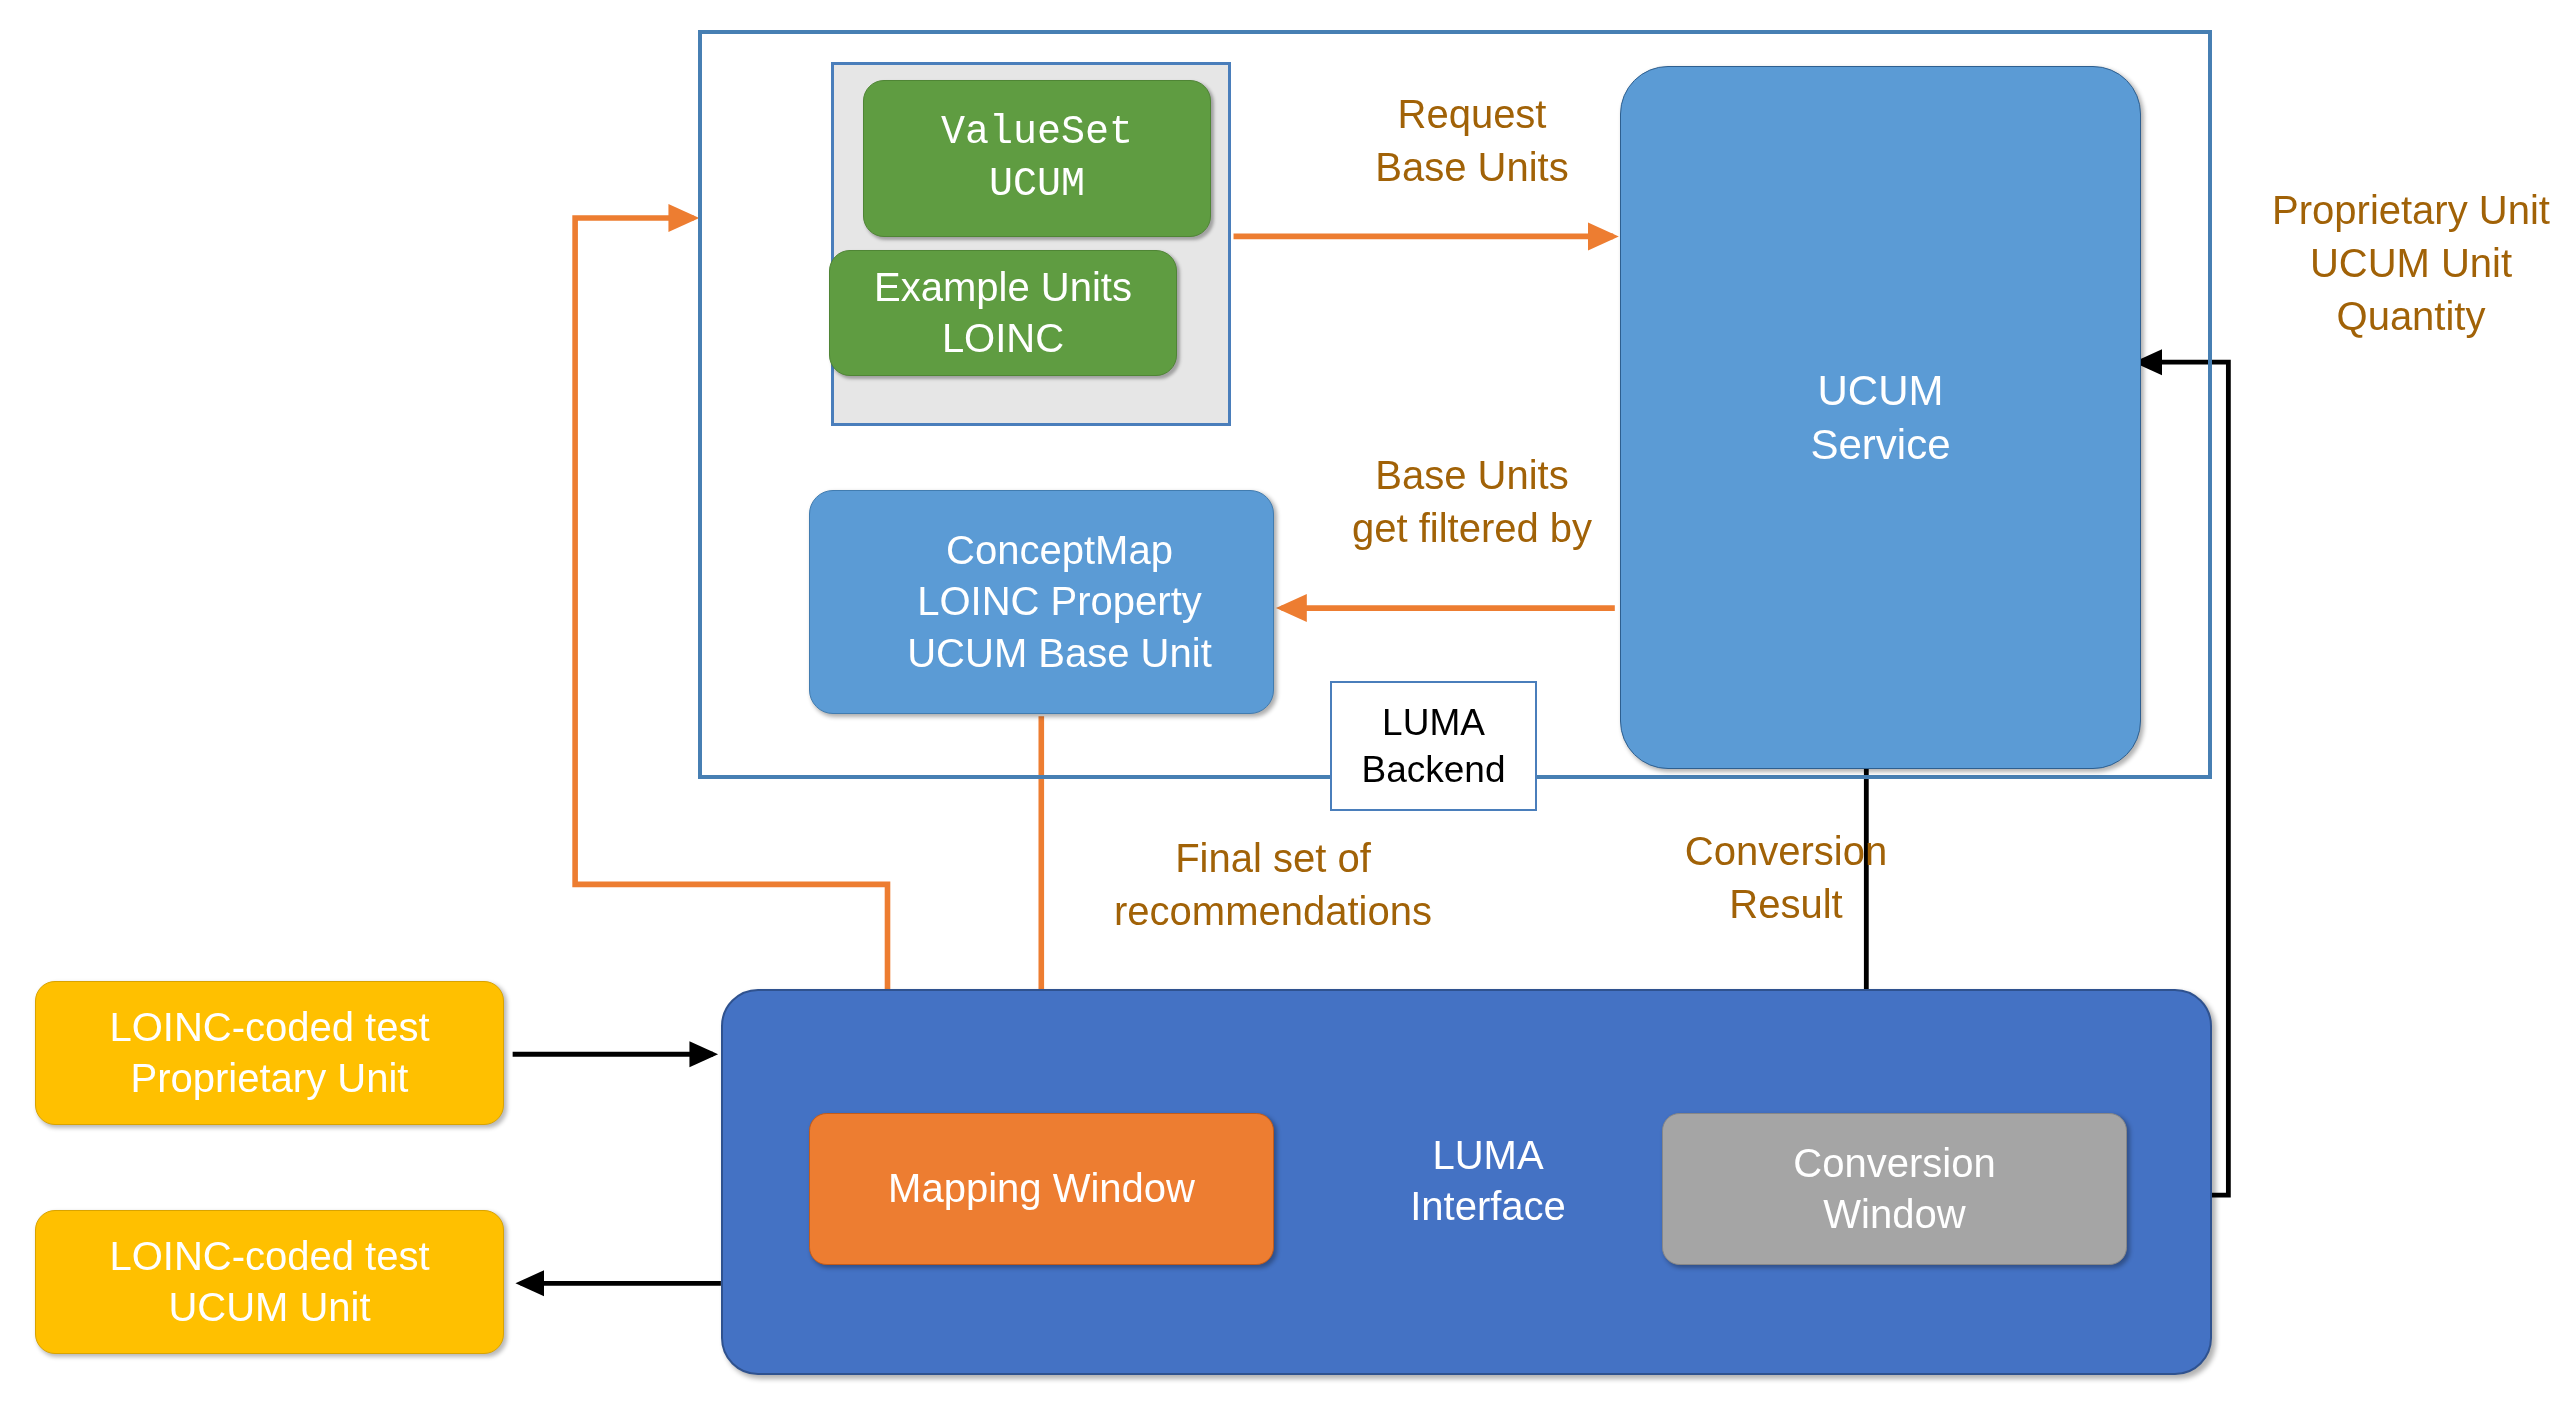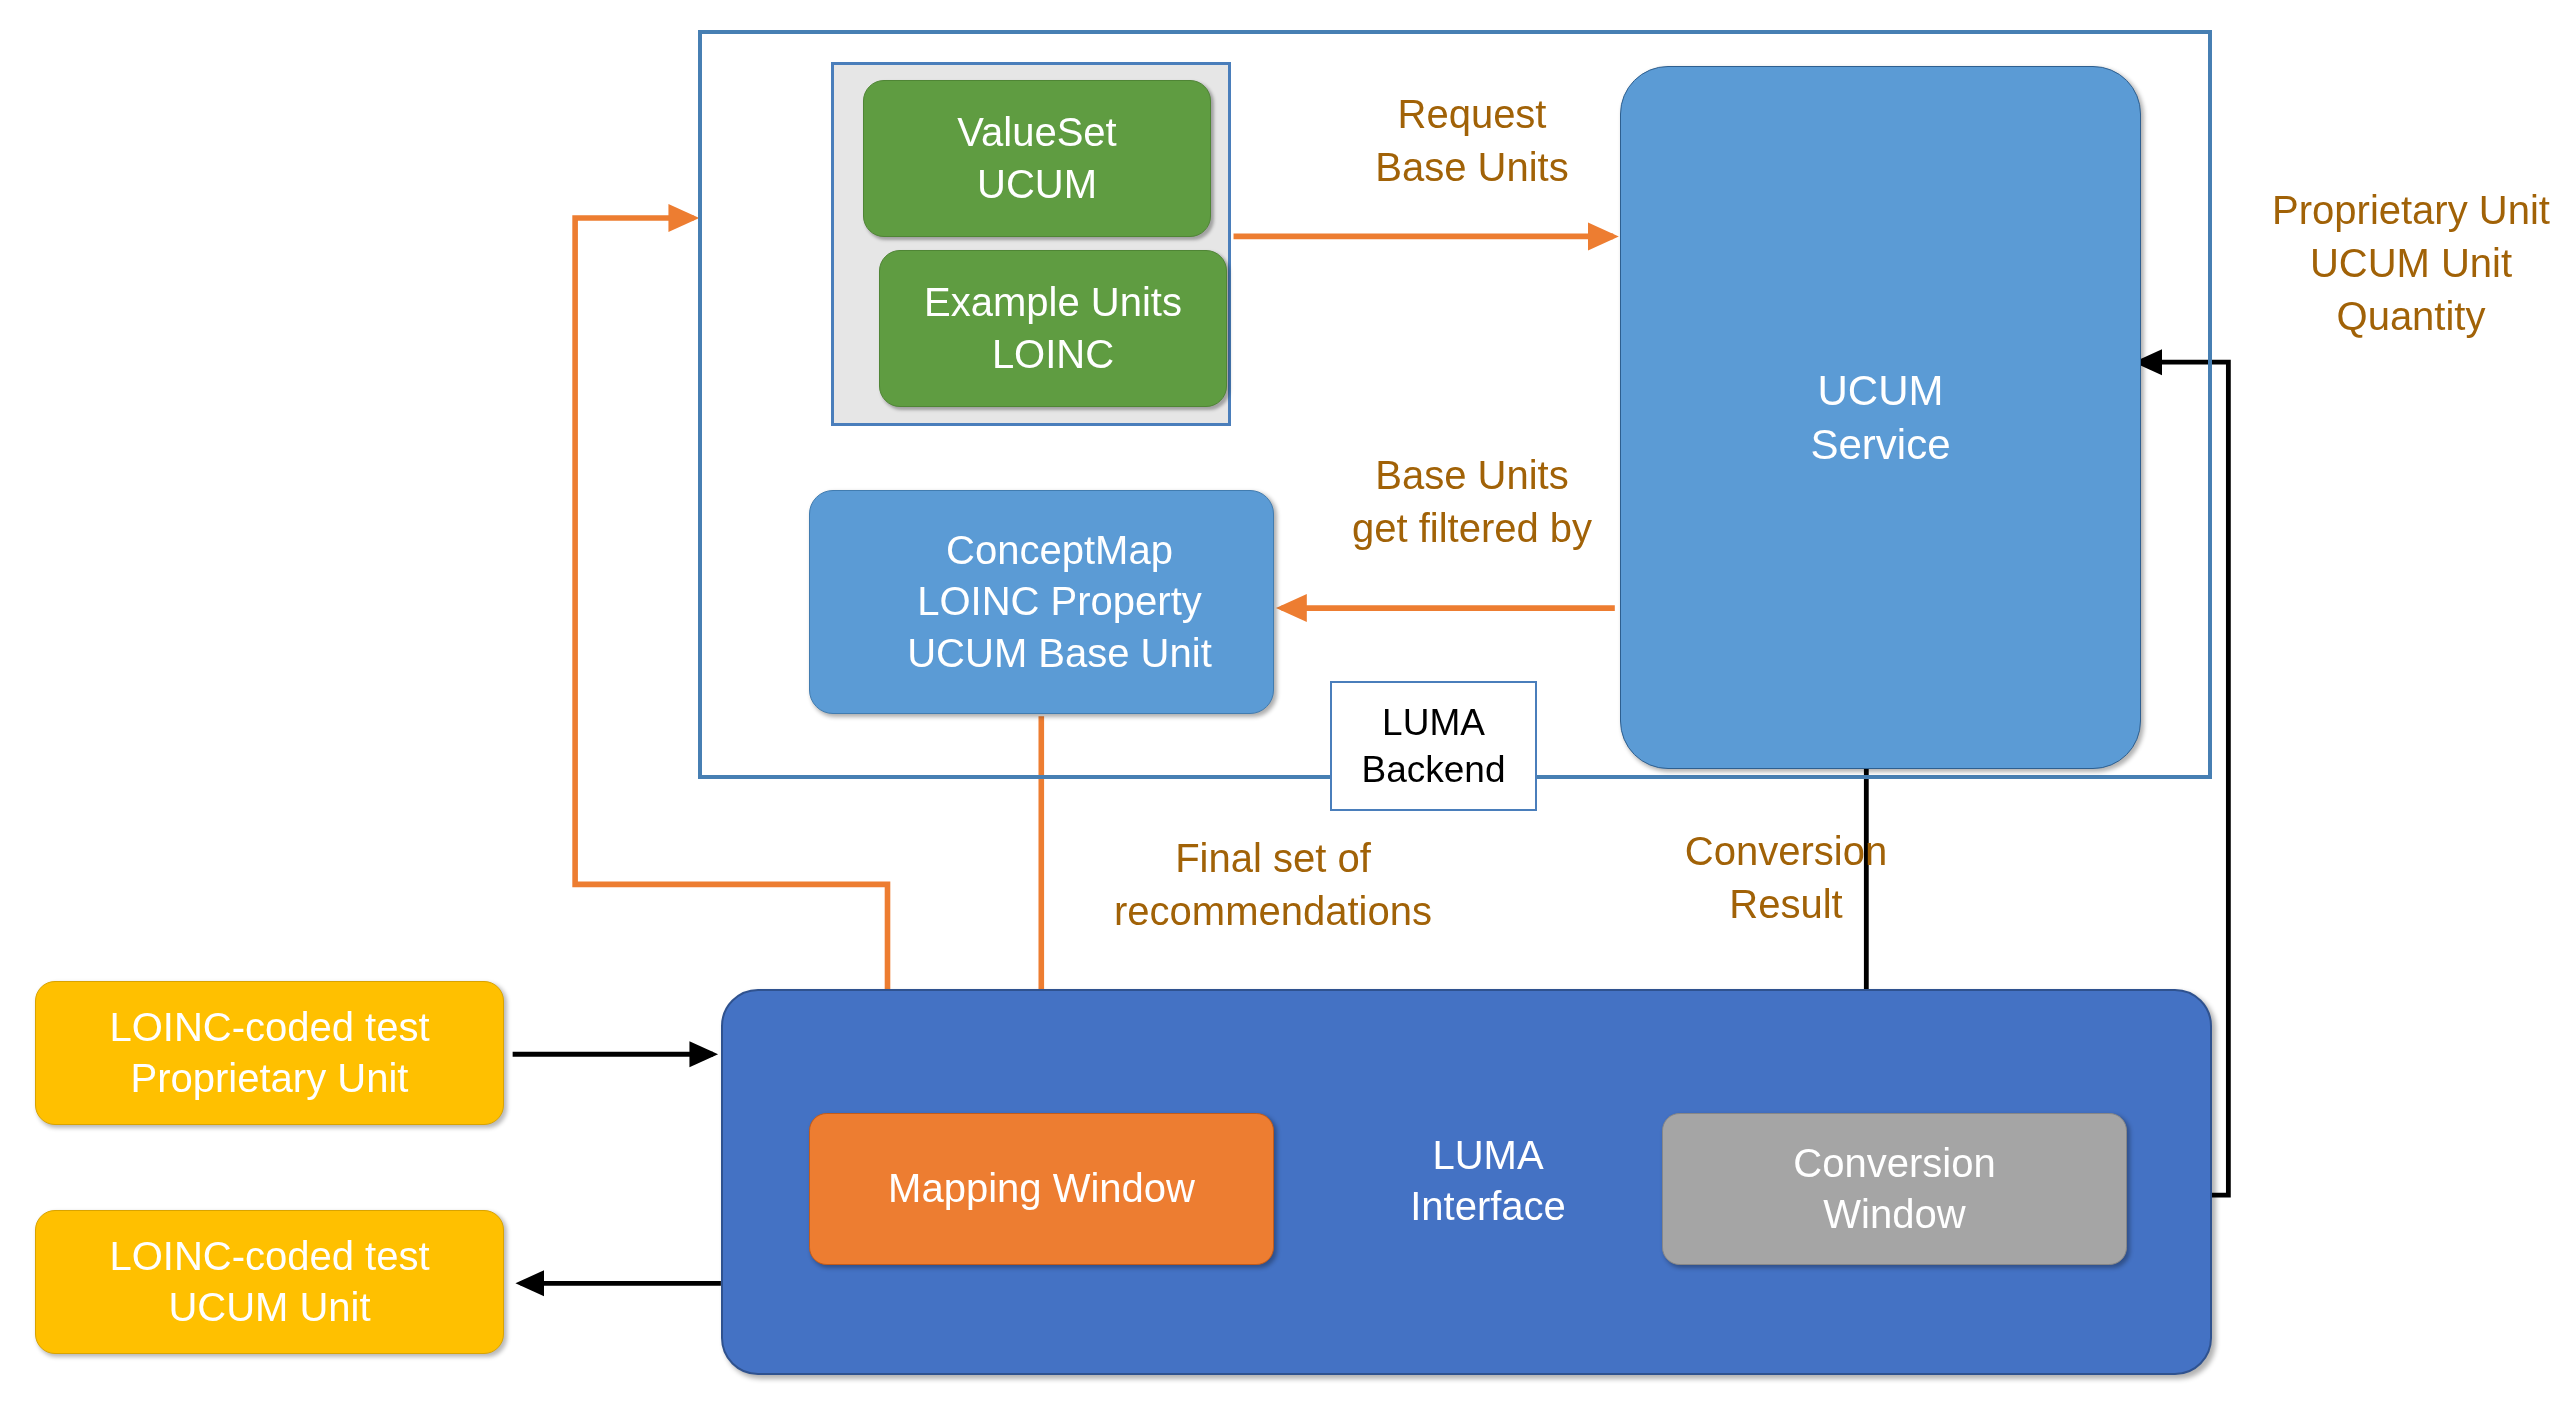--- a/index.html
+++ b/index.html
@@ -47,22 +47,22 @@
 
   
   .green-box {
     background: #5f9c41;
     border: 1.6px solid #4f8535;
     border-radius: 21px;
     color: #ffffff;
     font-size: 40px;
     box-shadow: 2.4px 2.4px 3.2px rgba(0,0,0,0.30);
   }
-  #valueset-ucum { left: 863px; top: 80px; width: 348px; height: 157px; }
-  #example-units-loinc { left: 879px; top: 250px; width: 348px; height: 157px; }
+  #valueset-ucum { left: 863px; top: 80px; width: 348px; height: 157px; font-family: Liberation Mono, monospace; }
+  #example-units-loinc { left: 829px; top: 250px; width: 348px; height: 126px; }
 
   
   #conceptmap {
     left: 809px; top: 490px;
     width: 465px; height: 224px;
     background: #5b9bd5;
     border: 1.6px solid #417cb0;
     border-radius: 24px;
     color: #ffffff;
     font-size: 40px;

